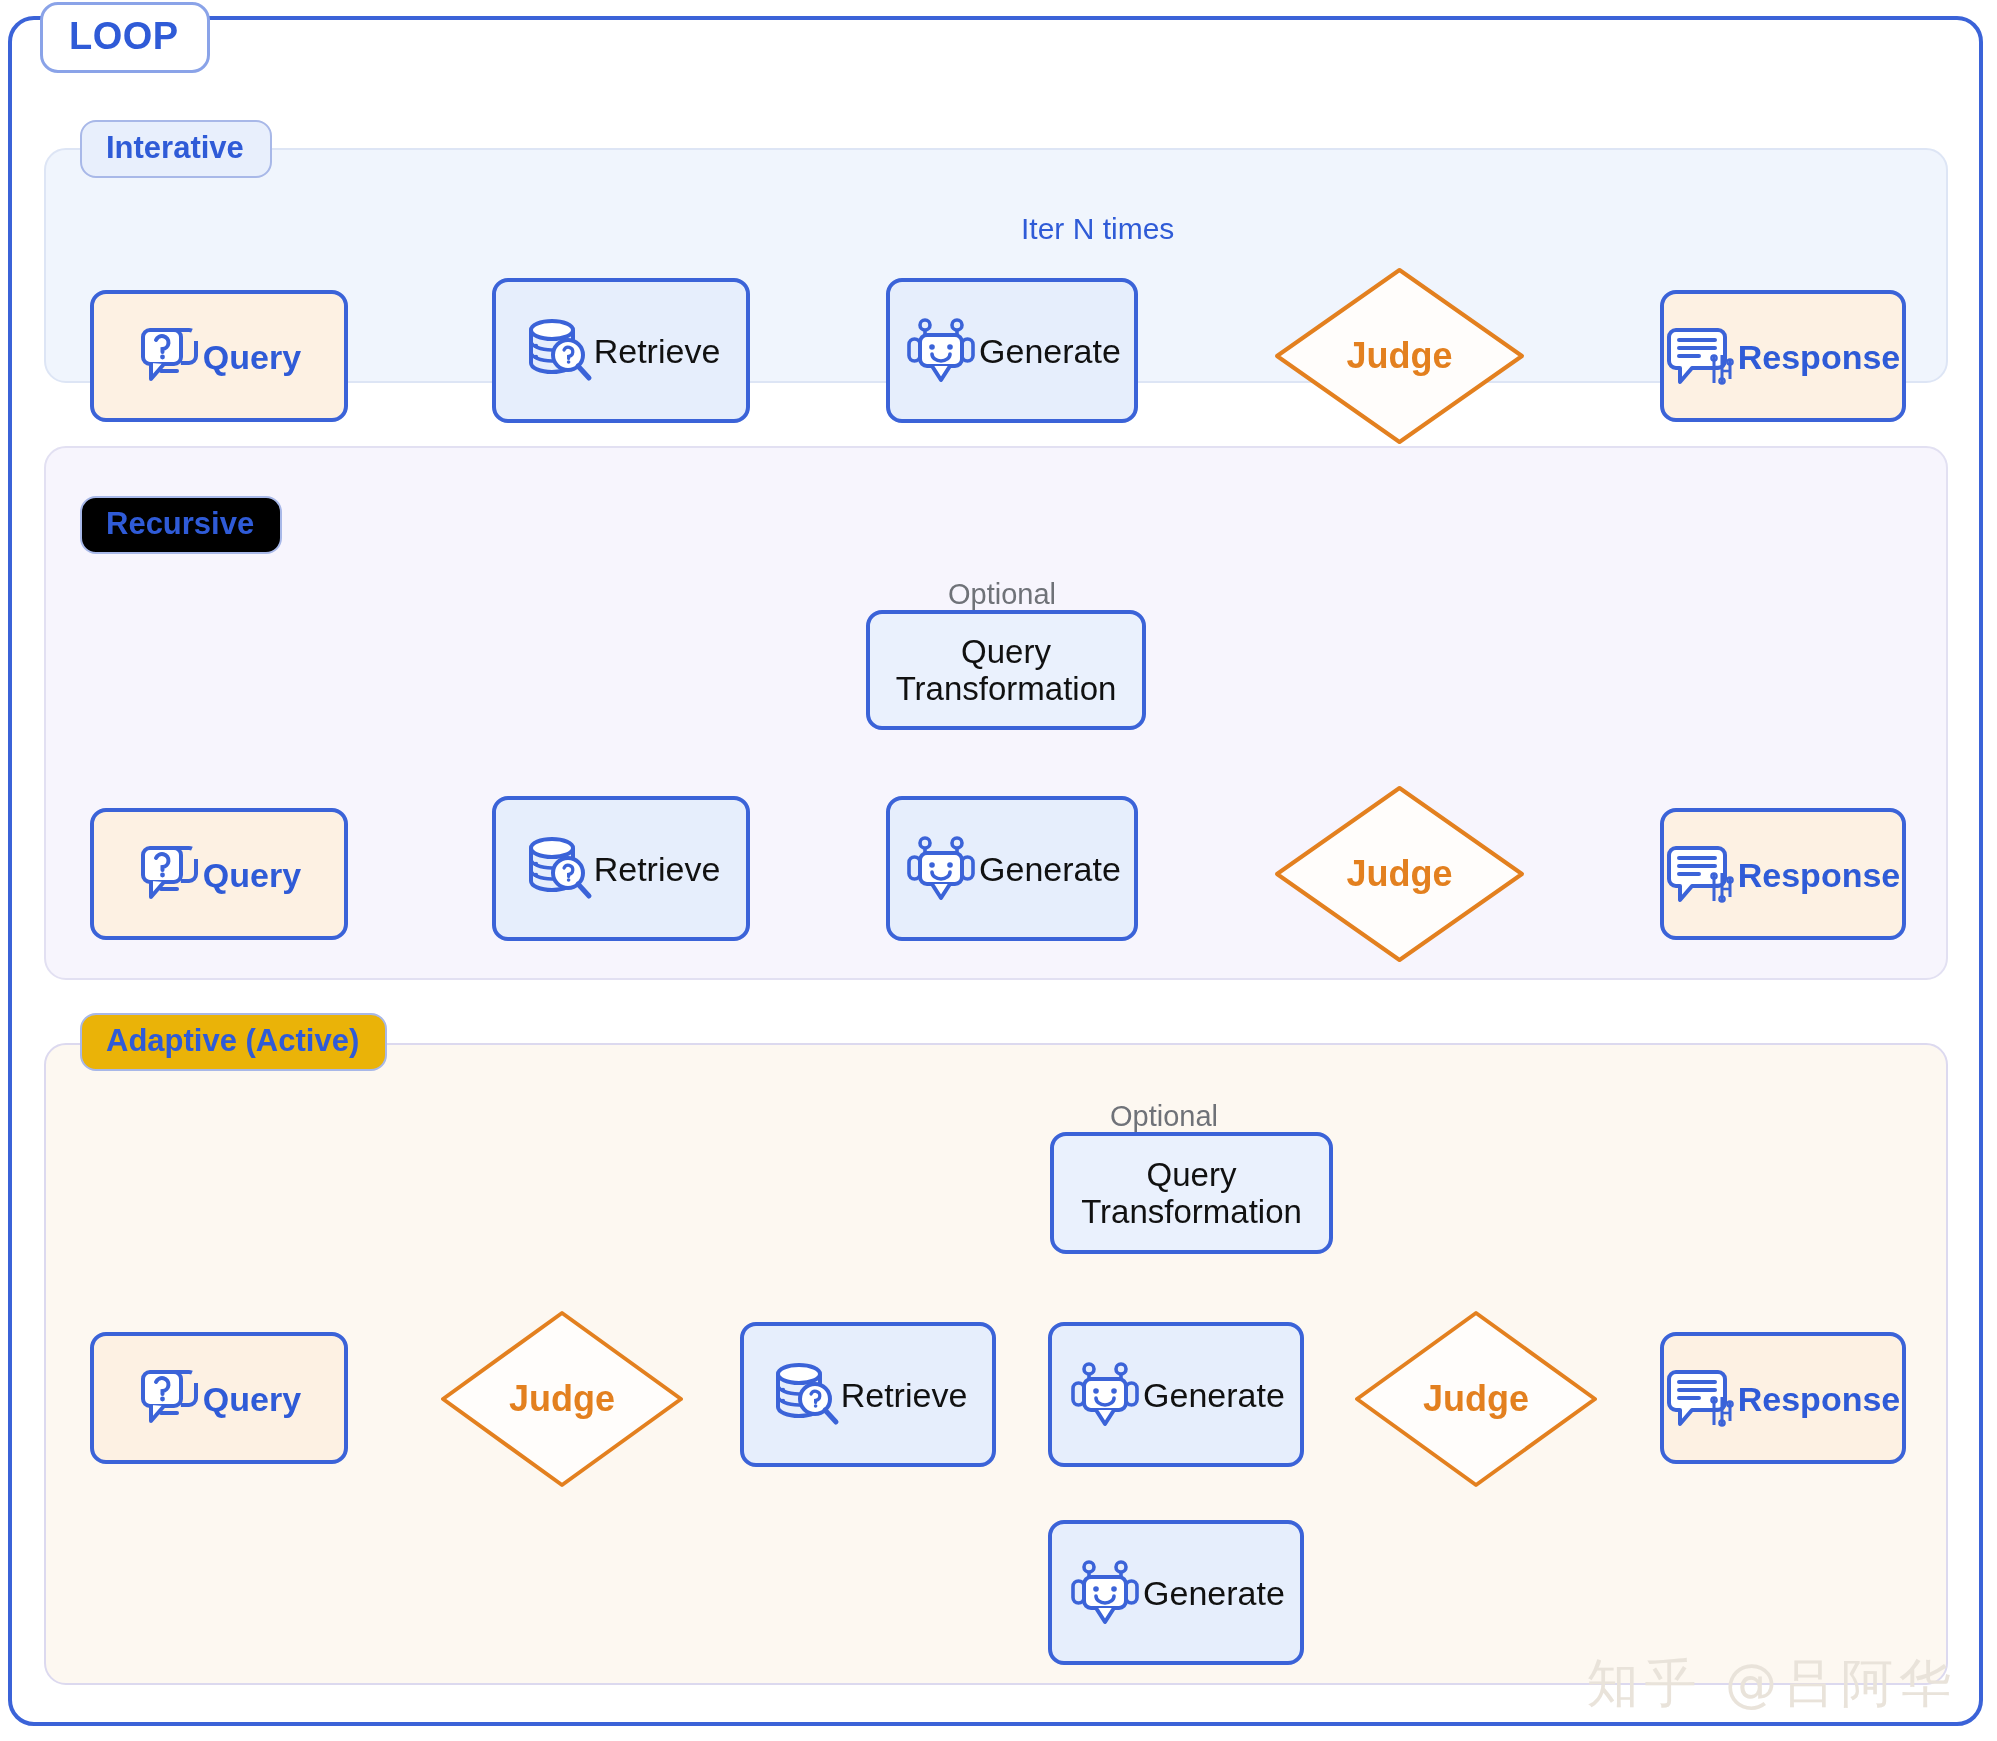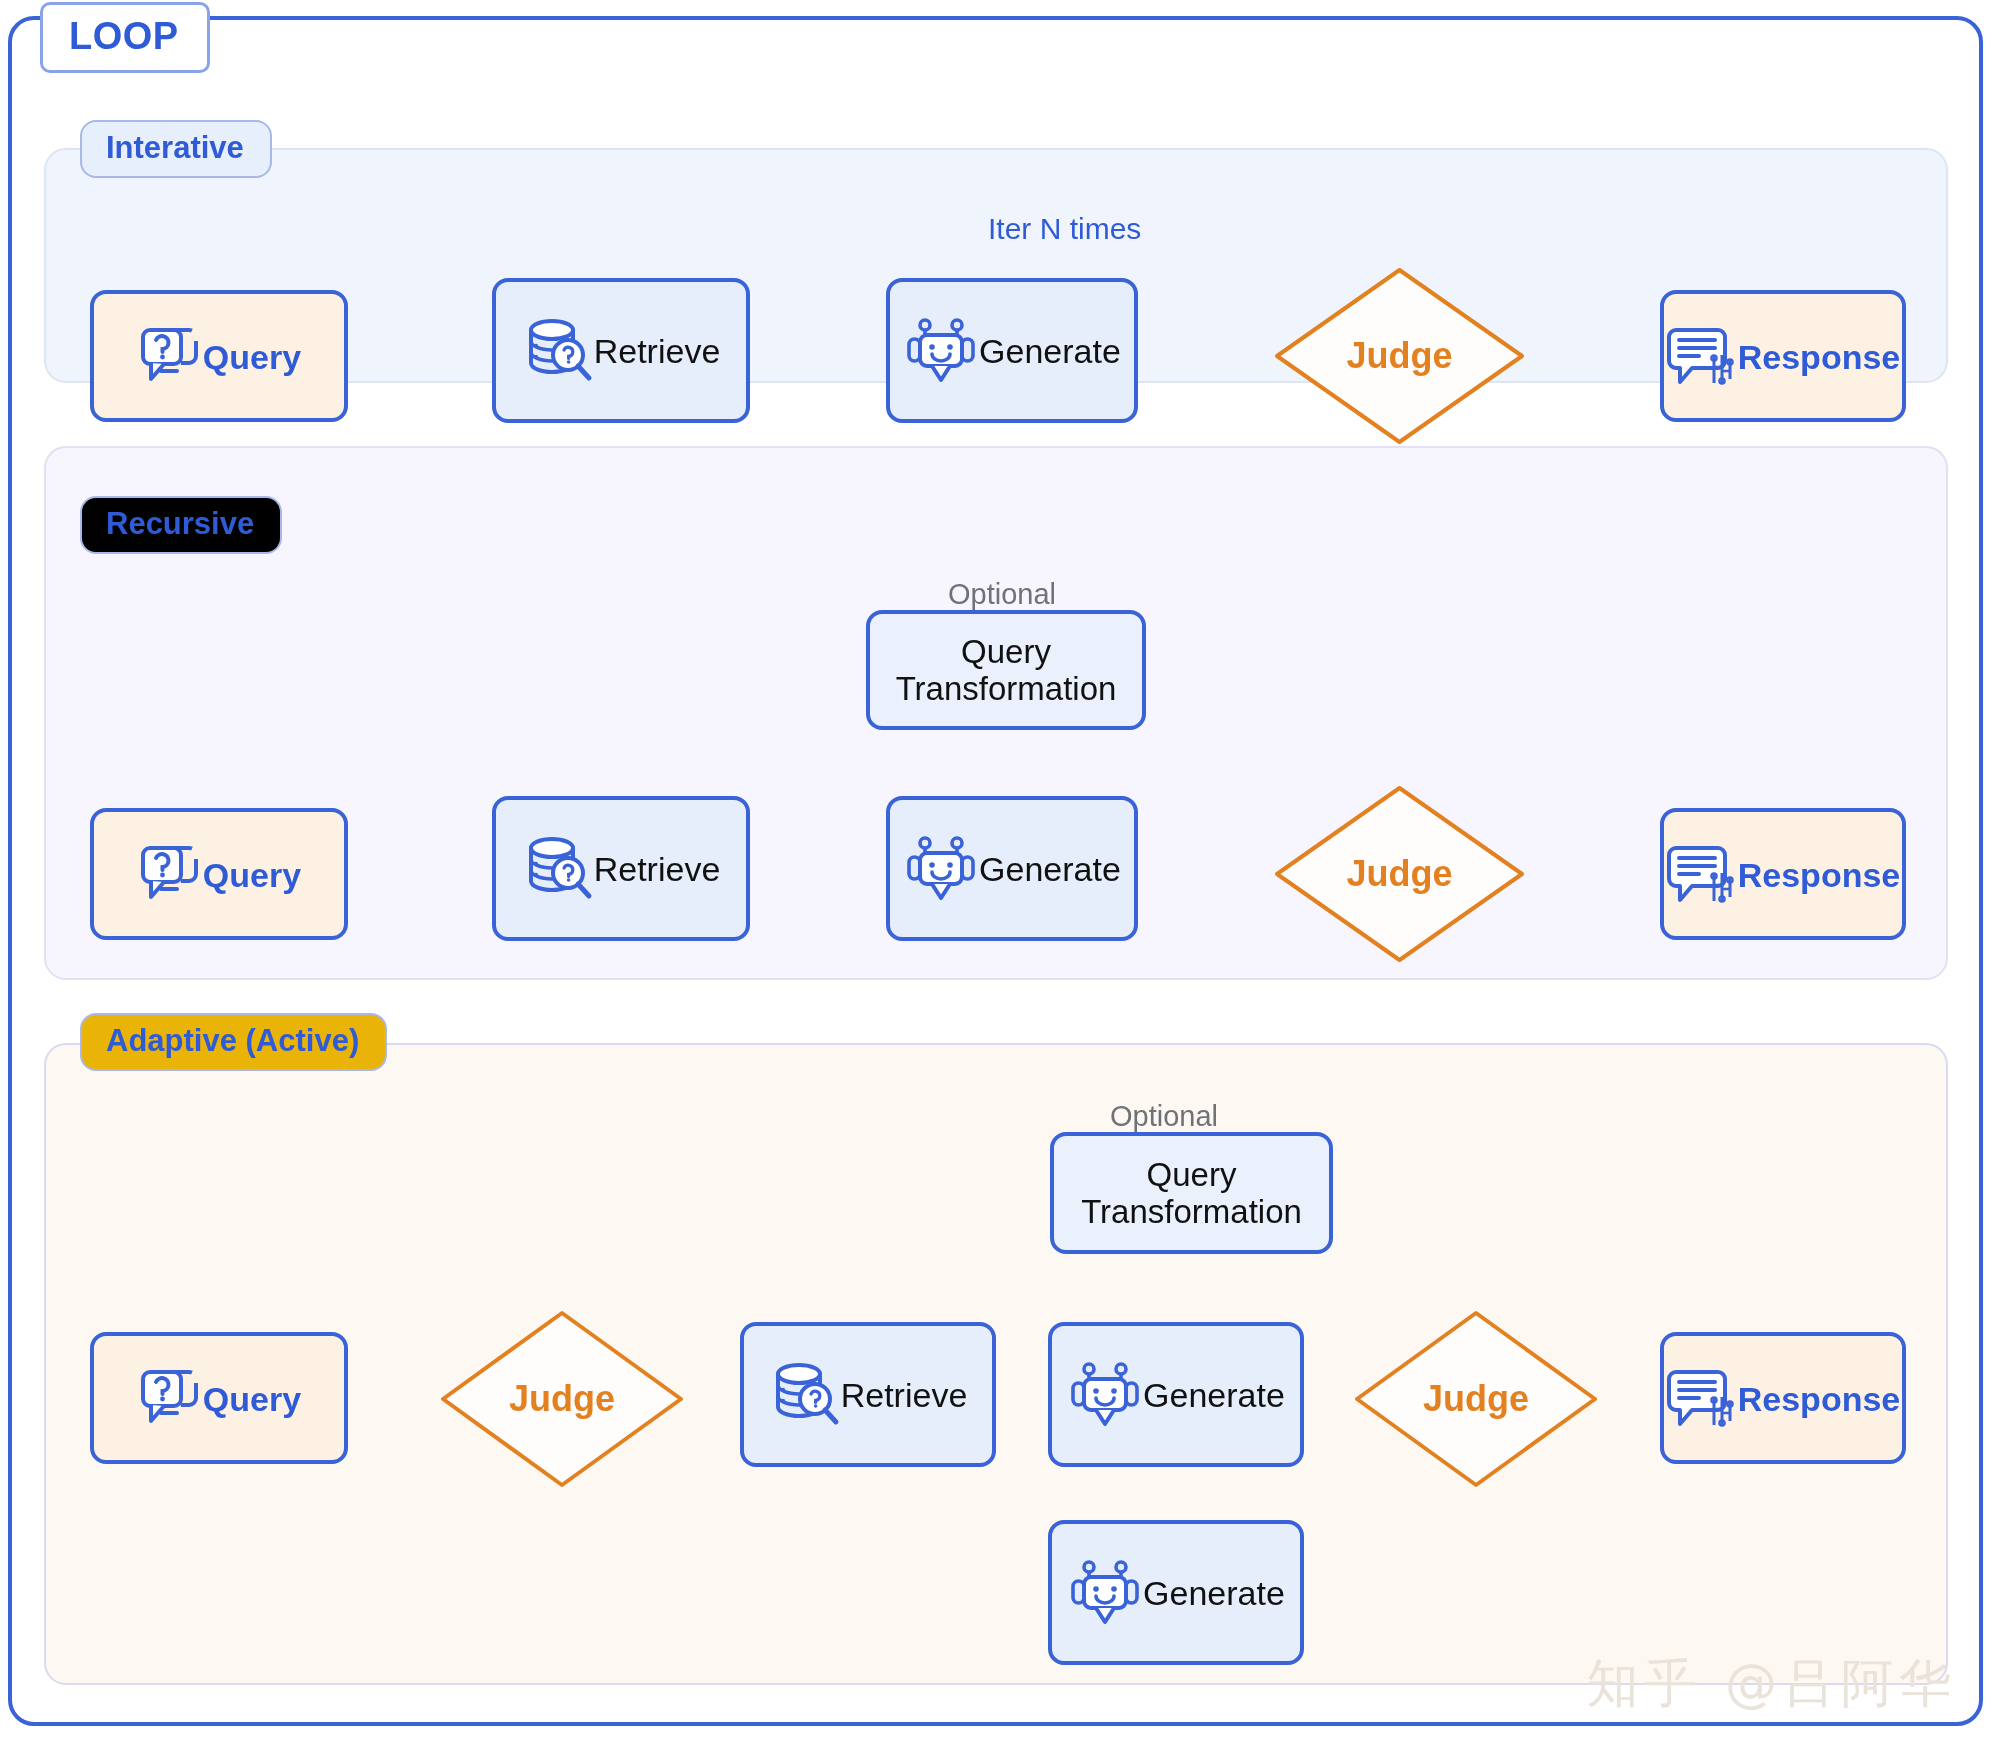--- a/index.html
+++ b/index.html
@@ -10,21 +10,21 @@
   #stage{position:absolute;left:0;top:0;width:1997px;height:1741px;}
   svg#wires{position:absolute;left:0;top:0;width:1997px;height:1741px;pointer-events:none;}
 
   
   .loop-frame{
     position:absolute;left:8px;top:16px;width:1975px;height:1710px;
     border:4px solid #3b63d8;border-radius:26px;box-sizing:border-box;background:transparent;
   }
   .loop-chip{
     position:absolute;left:40px;top:2px;
-    background:#ffffff;border:3px solid #8aa3e8;border-radius:10px;
+    background:#ffffff;border:3px solid #8aa3e8;border-radius:18px;
     padding:10px 28px 12px 26px;
     font-size:38px;font-weight:bold;color:#2f5bd7;letter-spacing:.5px;
     z-index:6;
   }
 
   
   .panel{position:absolute;box-sizing:border-box;border-radius:22px;border:2px solid;}
   .panel.interative{left:44px;top:148px;width:1904px;height:235px;background:#f0f5fd;border-color:#dde5f5;}
   .panel.recursive {left:44px;top:446px;width:1904px;height:534px;background:#f7f5fd;border-color:#e2e0f2;}
   .panel.adaptive  {left:44px;top:1043px;width:1904px;height:642px;background:#fdf8f1;border-color:#dcd9ef;}
@@ -61,21 +61,21 @@
   .diamond .dtext{
     position:absolute;left:0;top:0;width:100%;height:100%;
     display:flex;align-items:center;justify-content:center;
     font-size:36px;font-weight:bold;color:#e3801f;
   }
 
   .opt-label{
     position:absolute;font-size:29px;color:#6f7278;z-index:4;white-space:nowrap;
   }
   .iter-label{
-    position:absolute;font-size:30px;color:#2f5bd7;z-index:4;white-space:nowrap;
+    position:absolute;font-size:30px;color:#2f5bd7;z-index:4;white-space:nowrap;margin-left:33px;
   }
 
   .watermark{
     position:absolute;right:40px;bottom:22px;z-index:7;
     font-size:52px;color:#e9e3da;letter-spacing:6px;
     font-family:"DejaVu Sans",sans-serif;white-space:nowrap;
   }
 </style>
 </head>
 <body>

